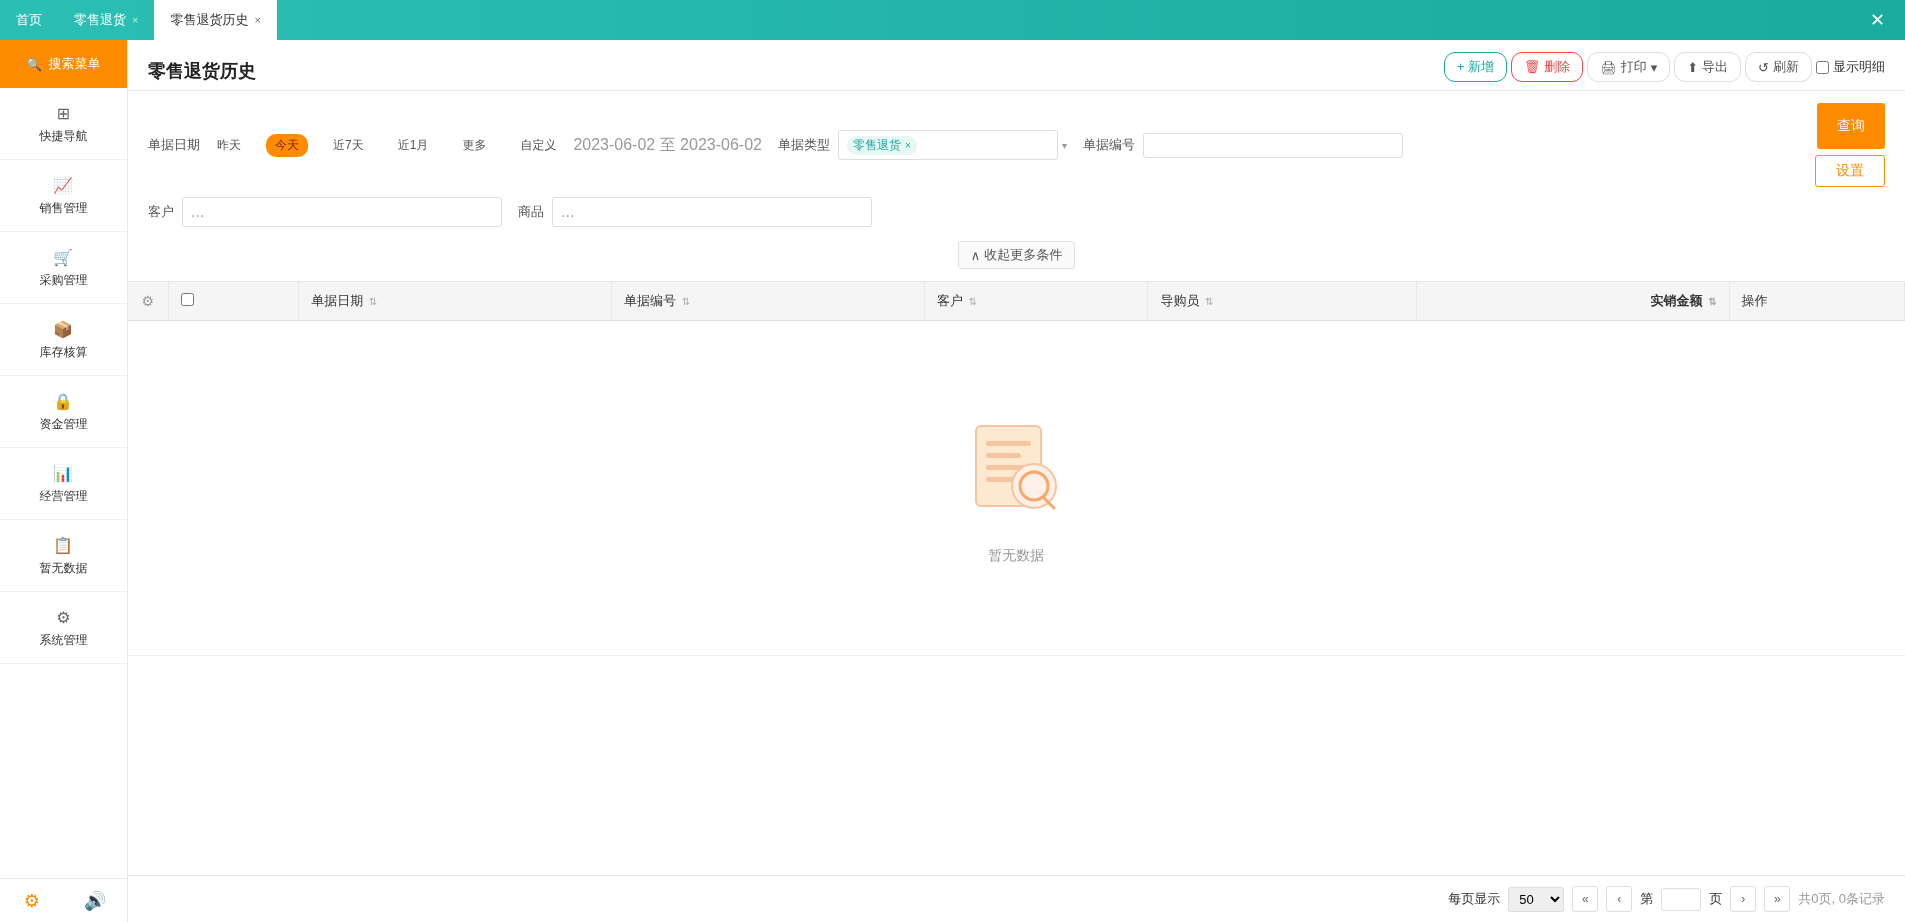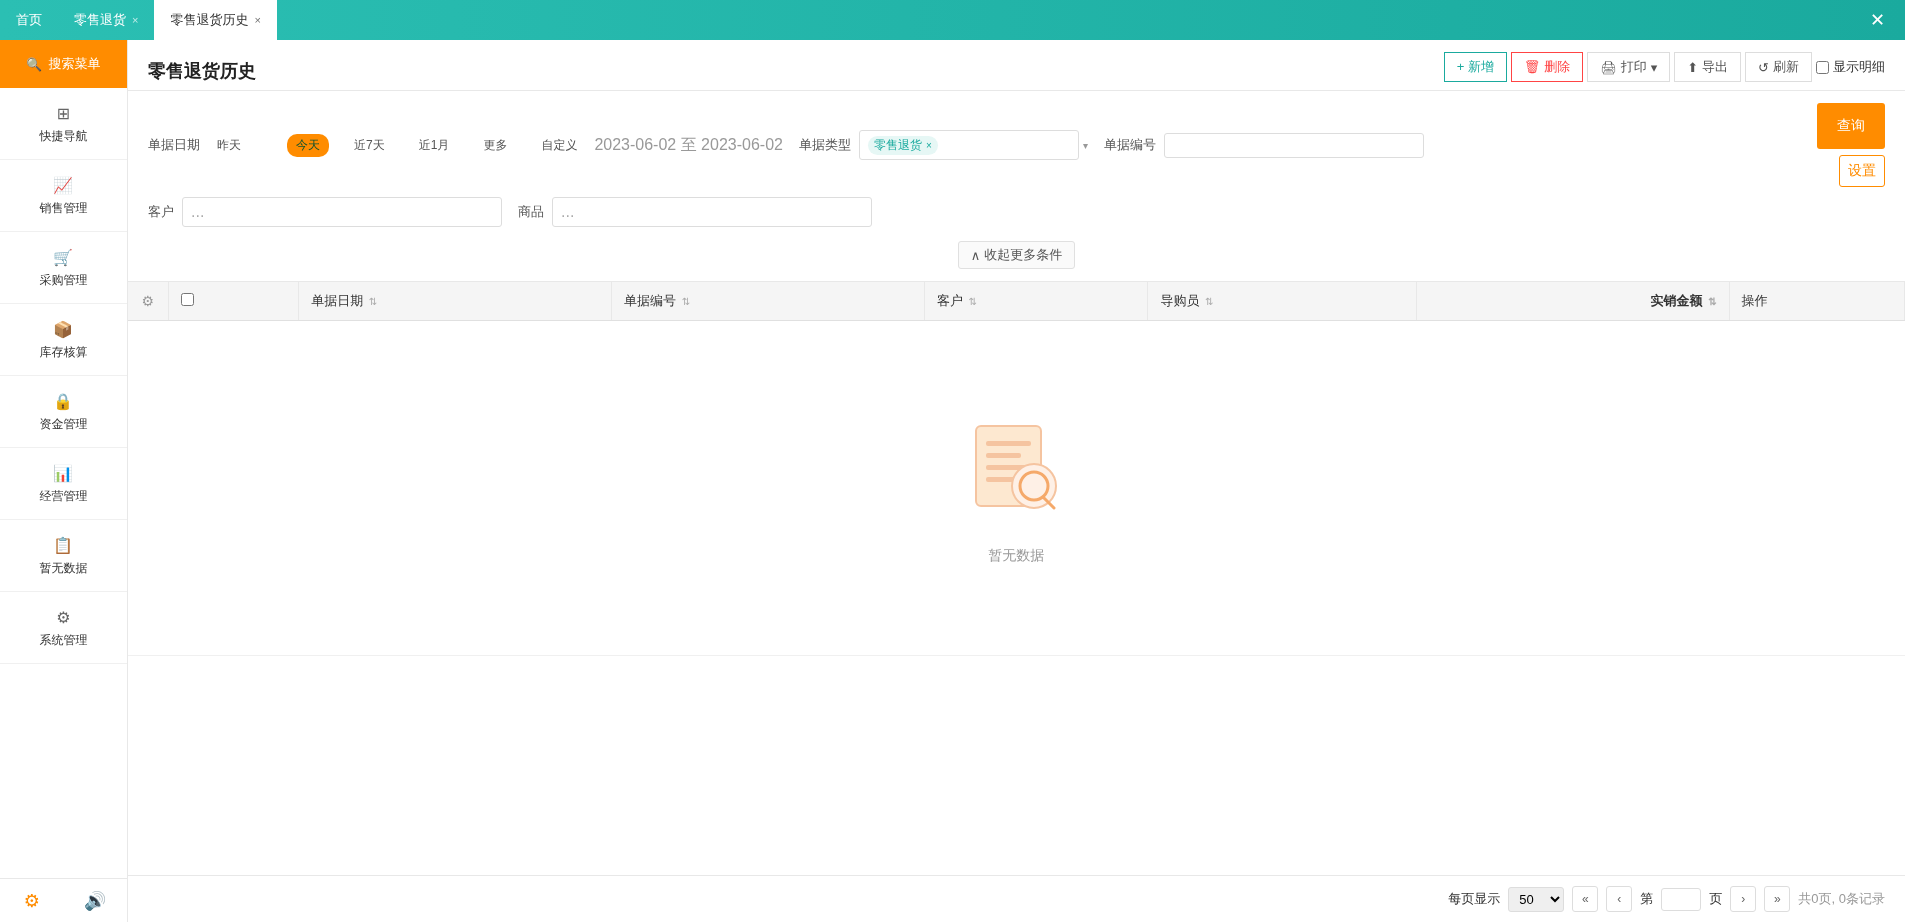--- a/index.html
+++ b/index.html
@@ -151,21 +151,21 @@
       gap: 4px;
       padding-bottom: 8px;
     }
     .toolbar-btn {
       display: flex;
       align-items: center;
       gap: 4px;
       padding: 5px 12px;
       font-size: 13px;
       border: 1px solid #ddd;
-      border-radius: 0;
+      border-radius: 11px;
       background: #fff;
       cursor: pointer;
       color: #333;
       white-space: nowrap;
     }
     .toolbar-btn.new { color: #1aaa9e; border-color: #1aaa9e; }
     .toolbar-btn.delete { color: #f44; border-color: #f44; }
     .toolbar-btn.print { color: #555; }
     .toolbar-btn.export { color: #555; }
     .toolbar-btn.refresh { color: #555; }
@@ -212,23 +212,22 @@
       padding: 2px 8px;
       font-size: 12px;
       border-radius: 3px;
       cursor: pointer;
       color: #555;
       border: 1px solid transparent;
       background: transparent;
     }
     .date-btn.active {
       background: #ff8c00;
-      color: #14532d;
+      color: #7f1d1d;
       border-radius: 10px;
-      margin-left: 21px;
     }
     .date-text {
       font-size: 16px;
       color: #999;
     }
     .filter-input {
       border: 1px solid #ddd;
       border-radius: 3px;
       padding: 4px 8px;
       font-size: 13px;
@@ -284,21 +283,21 @@
     .query-btn {
       padding: 14px 20px;
       background: #ff8c00;
       color: #fff;
       border: none;
       border-radius: 3px;
       font-size: 14px;
       cursor: pointer;
     }
     .settings-btn {
-      padding: 6px 8px;
+      padding: 6px 20px;
       background: #fff;
       color: #ff8c00;
       border: 1px solid #ff8c00;
       border-radius: 3px;
       font-size: 14px;
       cursor: pointer;
     }
     .action-btns {
       display: flex;
       flex-direction: column;

